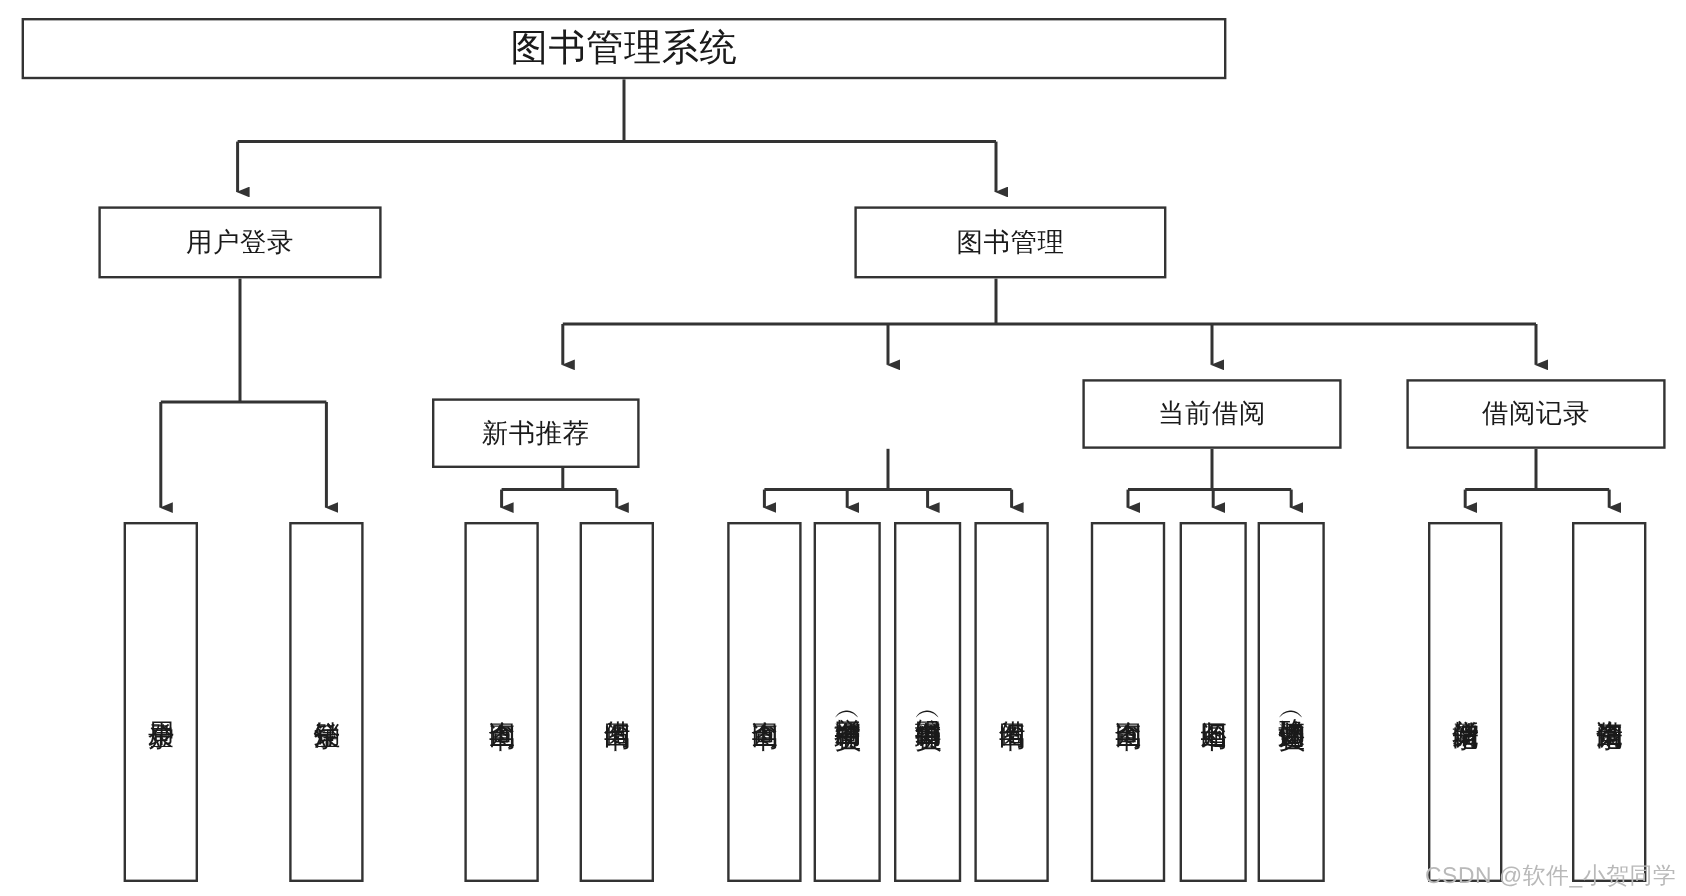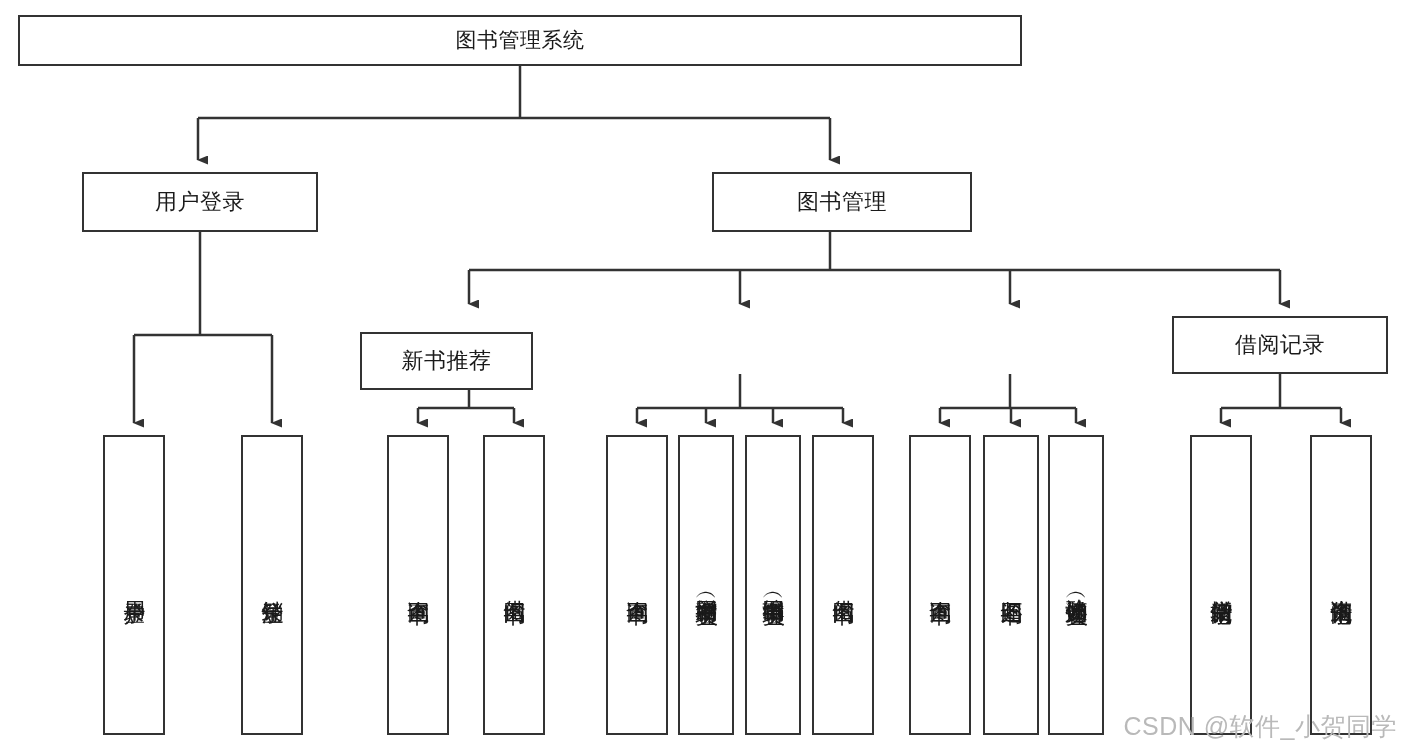--- a/index.html
+++ b/index.html
@@ -52,27 +52,27 @@
     letter-spacing: 1px;
     white-space: normal;
     max-height: 100%;
   }
   .node.vertical {
     align-items: center;
     justify-content: center;
     padding: 6px 0;
   }
   .node.root .node-label {
-    font-size: 21px;
+    font-size: 31px;
   }
   .watermark {
     position: absolute;
     right: 8px;
     bottom: 4px;
-    font-size: 25px;
+    font-size: 19px;
     color: #b9b9b9;
     letter-spacing: 0.5px;
     white-space: nowrap;
     z-index: 5;
   }
 </style>
 </head>
 <body>
 
 <div id="diagram-canvas">
@@ -134,20 +134,23 @@
   <div class="node" style="left: 82px; top: 172px; width: 236px; height: 60px;">
     <span class="node-label">用户登录</span>
   </div>
   <div class="node" style="left: 712px; top: 172px; width: 260px; height: 60px;">
     <span class="node-label">图书管理</span>
   </div>
 
   <div class="node" style="left: 360px; top: 316px; width: 173px; height: 58px; margin-top: 16px;">
     <span class="node-label">新书推荐</span>
   </div>
+  <div class="node" style="left: 902px; top: 316px; width: 216px; height: 58px;">
+    <span class="node-label">当前借阅</span>
+  </div>
   <div class="node" style="left: 1172px; top: 316px; width: 216px; height: 58px;">
     <span class="node-label">借阅记录</span>
   </div>
 
   <div class="node vertical" style="left: 103px; top: 435px; width: 62px; height: 300px;">
     <span class="node-label">用户登录</span>
   </div>
   <div class="node vertical" style="left: 241px; top: 435px; width: 62px; height: 300px;">
     <span class="node-label">注销登录</span>
   </div>

